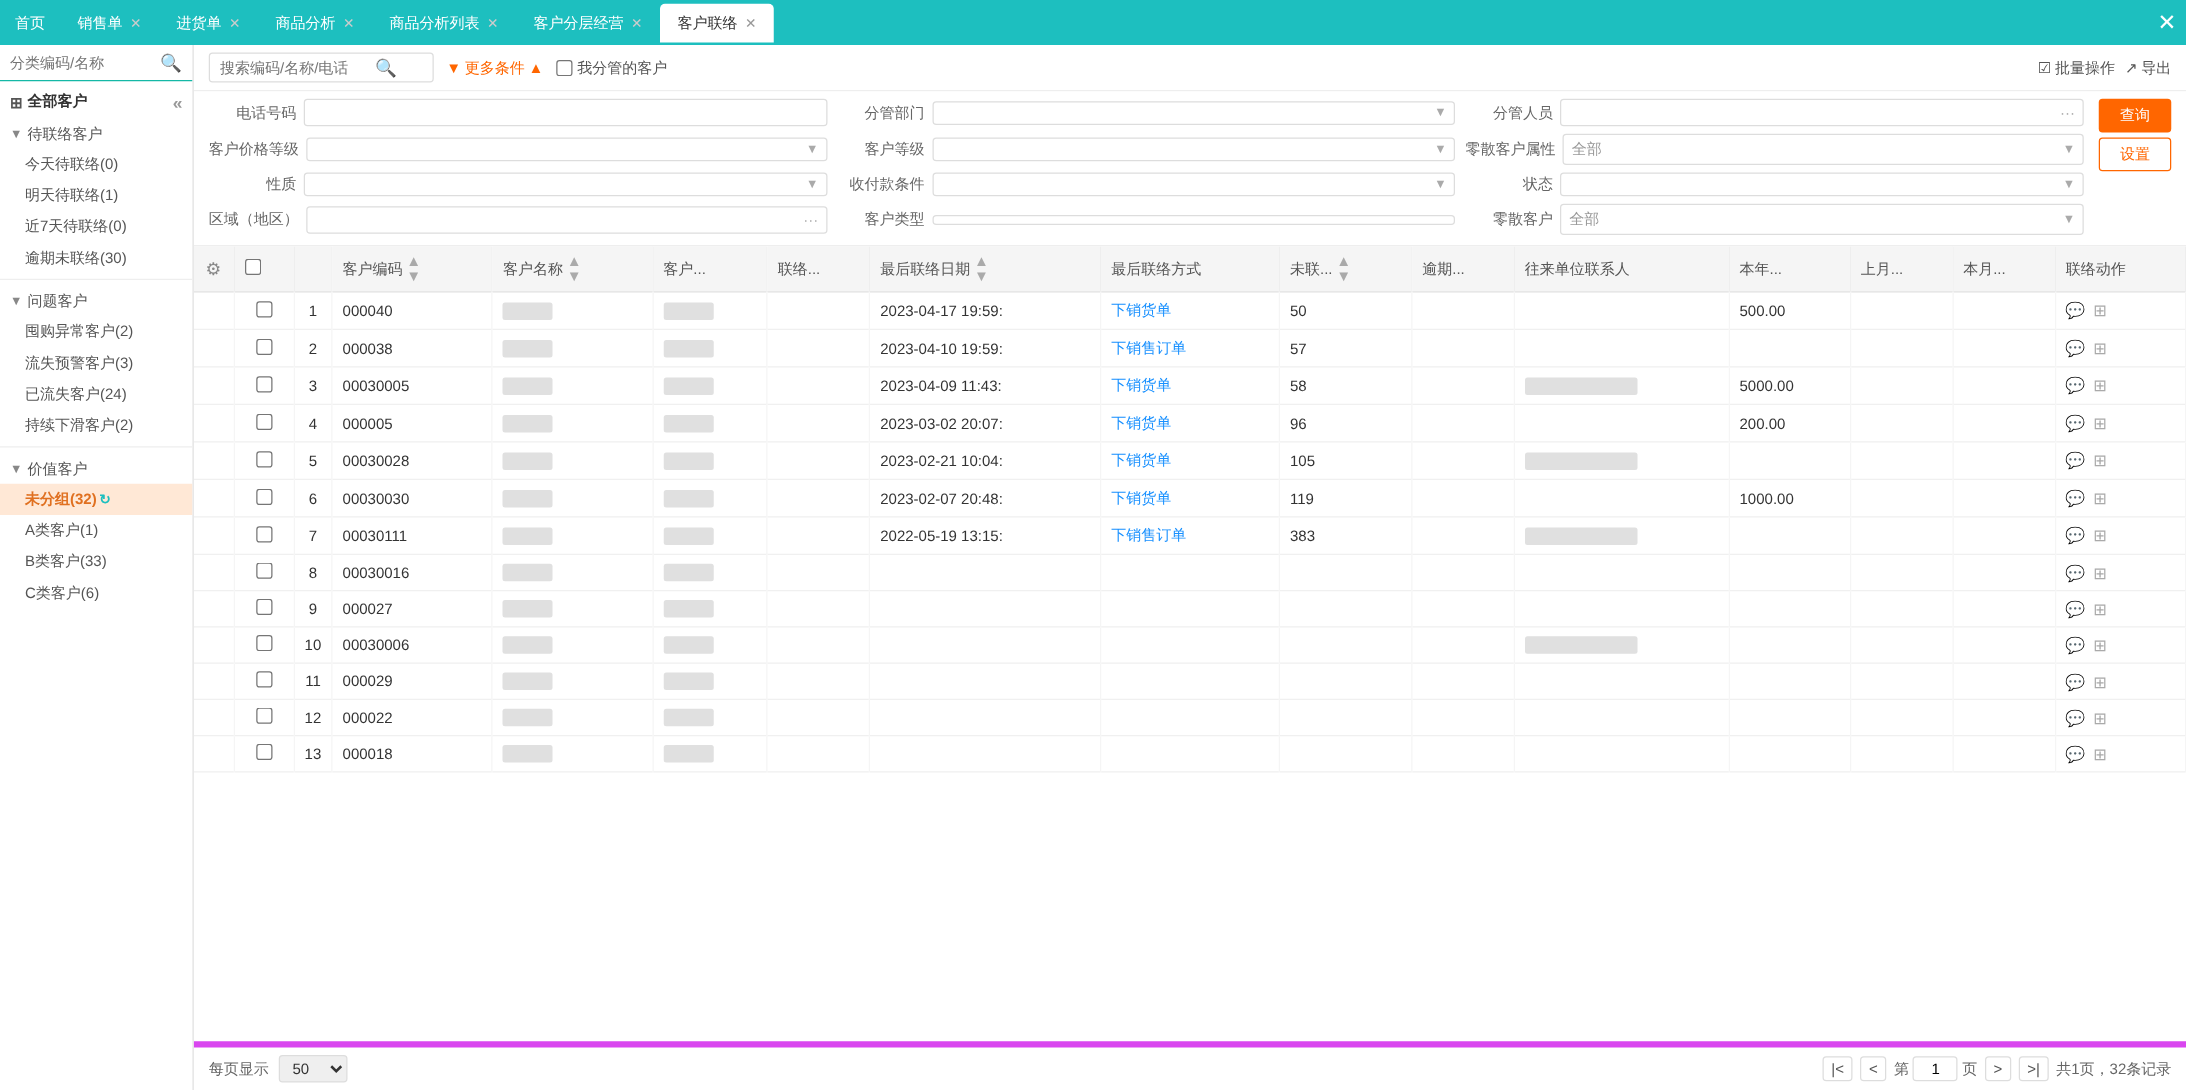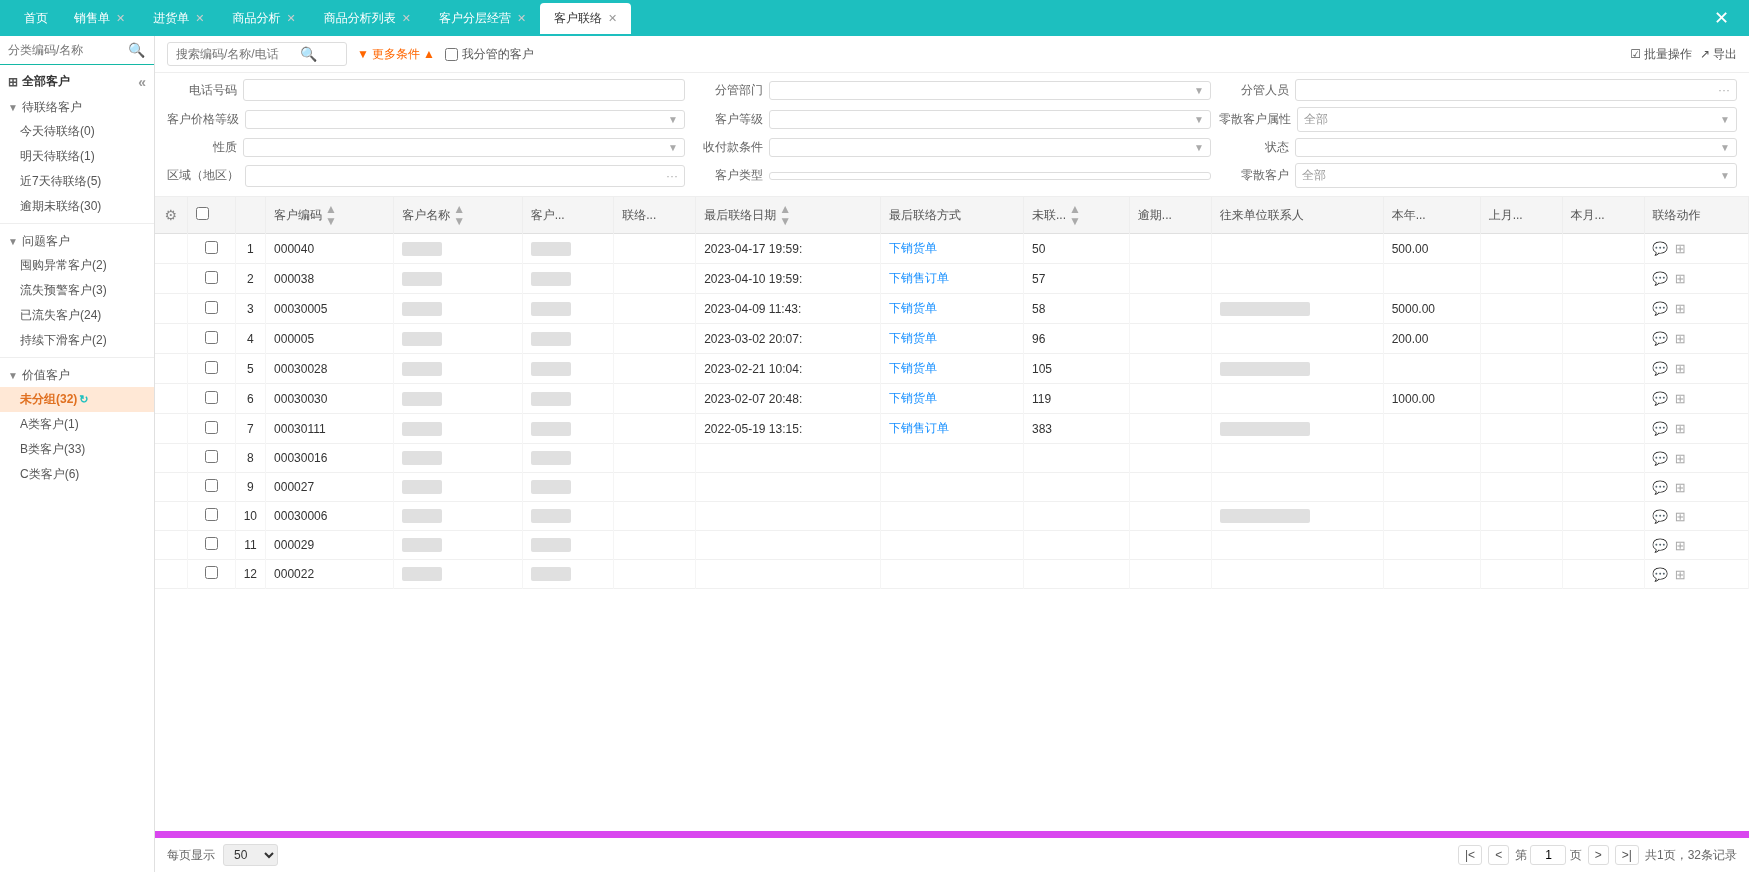--- a/index.html
+++ b/index.html
@@ -4,21 +4,21 @@
   <style>
     * { box-sizing: border-box; margin: 0; padding: 0; font-family: "Microsoft YaHei", "PingFang SC", sans-serif; font-size: 12px; }
     body { background: #f5f5f5; overflow: hidden; }
 
     
     .tab-bar {
       display: flex;
       align-items: center;
       background: #1dbfbf;
       height: 36px;
-      padding: 0 12px;
+      padding: 0 0;
     }
     .tab-item {
       display: flex;
       align-items: center;
       padding: 0 14px;
       height: 31px;
       color: #fff;
       cursor: pointer;
       font-size: 13px;
       gap: 6px;
@@ -316,21 +316,21 @@
     }
     .blurred-sm { min-width: 40px; }
     .blurred-lg { min-width: 90px; }
     .link-text { color: #1890ff; cursor: pointer; text-decoration: none; }
     .action-icons { display: flex; gap: 6px; align-items: center; }
     .action-icon { color: #aaa; cursor: pointer; font-size: 13px; }
 
     
     .table-footer {
       background: #fff;
-      border-top: 7px solid #d946ef;
+      border-top: 5px solid #d946ef;
       padding: 6px 12px;
       display: flex;
       align-items: center;
       gap: 8px;
     }
     .footer-label { color: #666; font-size: 12px; }
     .footer-select {
       border: 1px solid #ddd;
       border-radius: 3px;
       padding: 2px 6px;
@@ -421,21 +421,21 @@
       <span class="arrow">▼</span>
       <span>待联络客户</span>
     </div>
     <div class="sidebar-item">
       <span>今天待联络(0)</span>
     </div>
     <div class="sidebar-item">
       <span>明天待联络(1)</span>
     </div>
     <div class="sidebar-item">
-      <span>近7天待联络(5)</span>
+      <span>近7天待联络(0)</span>
     </div>
     <div class="sidebar-item">
       <span>逾期未联络(30)</span>
     </div>
 
     <div class="sidebar-divider"></div>
 
     <div class="sidebar-group-label">
       <span class="arrow">▼</span>
       <span>问题客户</span>
@@ -593,20 +593,24 @@
             <div class="filter-field">
               <span class="filter-label">零散客户</span>
               <div class="filter-select">
                 <span>全部</span>
                 <span class="chevron">▼</span>
               </div>
             </div>
           </div>
         </div>
 
+        <div class="adv-filter-actions">
+          <button class="btn-query">查询</button>
+          <button class="btn-reset">设置</button>
+        </div>
       </div>
     </div>
 
     <div class="table-container">
       <table>
         <thead>
           <tr>
             <th>
               <span class="col-settings-icon">⚙</span>
             </th>
@@ -930,20 +934,43 @@
         <span class="action-icon" title="更多">⊞</span>
       </div>
     </td>
   </tr>
             <tr>
     <td class="center"></td>
     <td class="center"><input type="checkbox" style=""></td>
     <td class="center">12</td>
     <td>000022</td>
     <td><span class="blurred blurred-sm" style="color:transparent;">某</span></td>
+    <td><span class="blurred blurred-sm"></span></td>
+    <td></td>
+    <td></td>
+    <td></td>
+    <td></td>
+    <td></td>
+    <td></td>
+    <td></td>
+    <td></td>
+    <td></td>
+    <td>
+      <div class="action-icons">
+        <span class="action-icon" title="联络">💬</span>
+        <span class="action-icon" title="更多">⊞</span>
+      </div>
+    </td>
+  </tr>
+            <tr>
+    <td class="center"></td>
+    <td class="center"><input type="checkbox" style=""></td>
+    <td class="center">13</td>
+    <td>000018</td>
+    <td><span class="blurred blurred-sm"></span></td>
     <td><span class="blurred blurred-sm"></span></td>
     <td></td>
     <td></td>
     <td></td>
     <td></td>
     <td></td>
     <td></td>
     <td></td>
     <td></td>
     <td></td>

